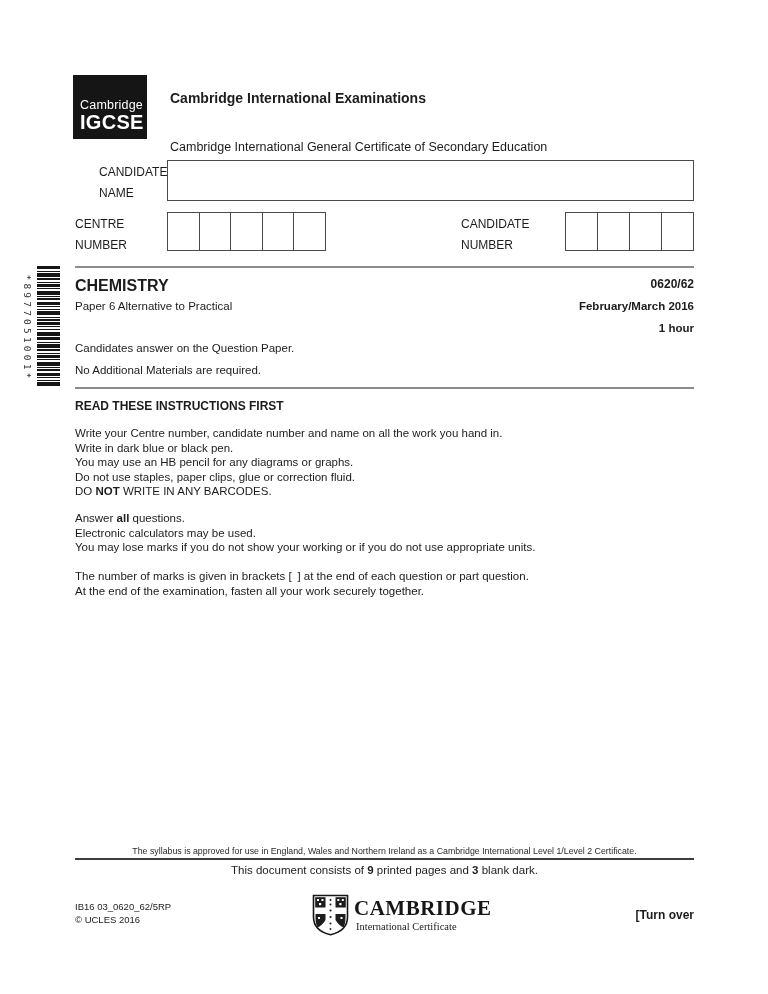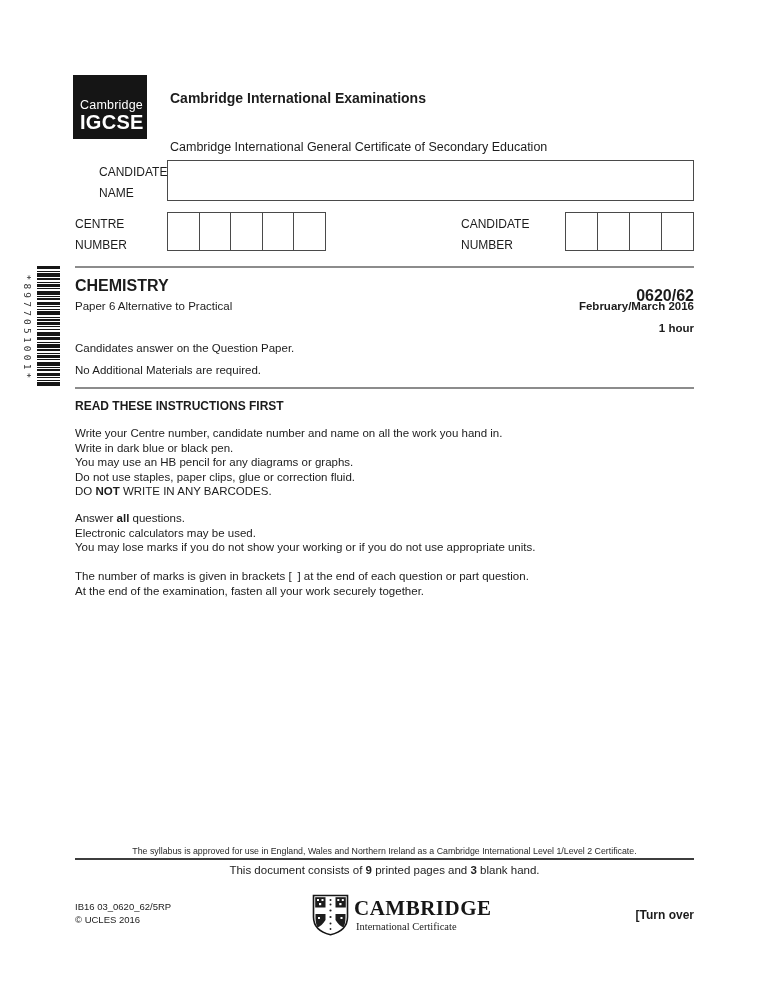--- a/index.html
+++ b/index.html
@@ -77,21 +77,21 @@
   
   .rule { position: absolute; left: 75px; width: 619px; background: #8c8c8c; height: 2px; }
   .rule-1 { top: 266px; }
   .rule-2 { top: 387px; }
   .rule-footer { top: 858px; height: 1.5px; background: #3d3d3d; }
 
   
   .meta-left { position: absolute; left: 75px; font-size: 11.5px; }
   .meta-right { position: absolute; right: 74px; font-size: 11.5px; text-align: right; font-weight: bold; }
   .subject { top: 277px; font-size: 16px; font-weight: bold; }
-  .code { top: 277px; font-size: 16px; margin-top: 10px; }
+  .code { top: 277px; font-size: 12px; }
   .paper { top: 300px; }
   .session { top: 300px; }
   .duration { top: 322px; }
   .note1 { top: 342px; }
   .note2 { top: 364px; }
 
   
   .instr-heading {
     position: absolute; left: 75px; top: 399px;
     font-size: 12px; font-weight: bold;
@@ -257,21 +257,21 @@
     <div>You may lose marks if you do not show your working or if you do not use appropriate units.</div>
   </div>
 
   <div class="para para-3">
     <div>The number of marks is given in brackets [ ] at the end of each question or part question.</div>
     <div>At the end of the examination, fasten all your work securely together.</div>
   </div>
 
   <div class="syllabus-note">The syllabus is approved for use in England, Wales and Northern Ireland as a Cambridge International Level 1/Level 2 Certificate.</div>
   <div class="rule rule-footer"></div>
-  <div class="consists-line"><span>This document consists of </span><b>9</b><span> printed pages and </span><b>3</b><span> blank hand.</span></div>
+  <div class="consists-line"><span>This document consists of </span><b>9</b><span> printed pages and </span><b>3</b><span> blank dark.</span></div>
 
   <svg class="crest" viewBox="0 0 37 42" xmlns="http://www.w3.org/2000/svg">
     <path d="M1.5,1.5 H35.5 V23 C35.5,33 28,38.5 18.5,40.8 C9,38.5 1.5,33 1.5,23 Z" fill="#ffffff" stroke="#161616" stroke-width="1.6"></path>
     <rect x="3.2" y="3.2" width="10.3" height="10.3" fill="#1d1d1d"></rect>
     <rect x="23.5" y="3.2" width="10.3" height="10.3" fill="#1d1d1d"></rect>
     <path d="M3.5,20 H13.5 V26 C11,30 8,32.5 5.5,33.5 C4.2,31 3.5,27.5 3.5,24 Z" fill="#1d1d1d"></path>
     <path d="M23.5,20 H33.5 V24 C33.5,27.5 32.8,31 31.5,33.5 C29,32.5 26,30 23.5,26 Z" fill="#1d1d1d"></path>
     <circle cx="18.5" cy="6" r="1" fill="#1d1d1d"></circle>
     <circle cx="18.5" cy="10.5" r="1" fill="#1d1d1d"></circle>
     <circle cx="18.5" cy="16.5" r="1.1" fill="#1d1d1d"></circle>

